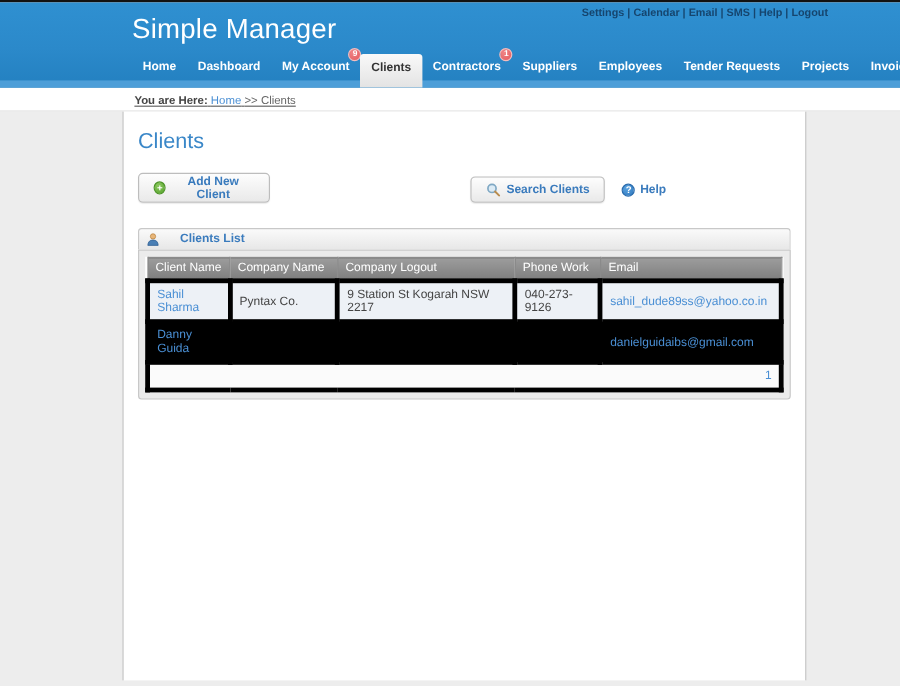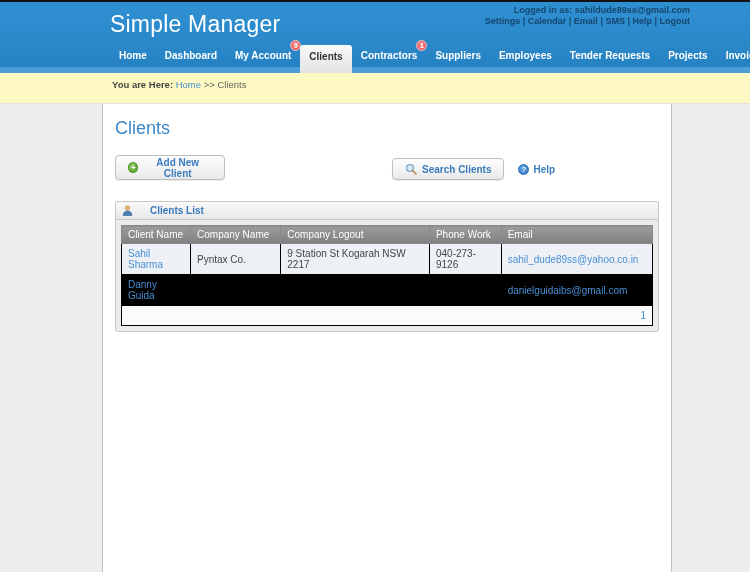--- a/index.html
+++ b/index.html
@@ -47,23 +47,24 @@
   .badge {
     position:absolute; top:-5px; right:-1px;
     min-width:11px; height:11px; padding:0 2px;
     background:radial-gradient(circle at 35% 30%,#f08486,#e35a5d);
     border:1px solid #f5bcbc; border-radius:7px;
     color:#ffffff; font-size:7px; font-weight:bold; line-height:10px; text-align:center;
   }
 
   
   .breadcrumb {
-    height:31px; line-height:24px; background:#fef9c3;
+    height:20px; line-height:24px; background:#ffffff;
     padding-left:112px; font-size:9.5px; color:#666666;
     border-bottom:1px solid #e2e2e2;
+    text-decoration:underline;
   }
   .crumb-prefix { font-weight:bold; color:#444444; }
   .crumb-home { color:#4a8fd4; cursor:pointer; }
 
   
   .main { height:474px; background:#ededed; }
   .content {
     margin-left:102px; width:570px; height:100%;
     background:#ffffff;
     border-left:1px solid #c2c2c2; border-right:1px solid #c2c2c2;
@@ -113,39 +114,38 @@
   .table-wrap {
     border:1px solid #c8c8c8; border-radius:0 0 3px 3px;
     background:#ebebeb; padding:5px;
   }
   table { width:100%; border-collapse:collapse; background:#ffffff; font-size:10px; }
   th {
     background:linear-gradient(180deg,#9c9c9c,#7f7f7f);
     color:#ffffff; font-weight:normal; text-align:left;
     padding:3px 6px; border:1px solid #8a8a8a;
   }
-  td { padding:4px 6px; border:1px solid #000000; color:#444444; height:11px;margin-left:25px; }
+  td { padding:4px 6px; border:4px solid #000000; color:#444444; height:11px;margin-left:25px; }
   tr.row-odd td { background:#edf1f6; }
   tr.row-even td { background:#000000; }
   td.link, a.link { color:#4a8fd4; cursor:pointer; text-decoration:none; }
   td.pager { text-align:right; background:#fbfbfb; color:#4a8fd4; font-weight:normal; }
   .col-client{width:13%;} .col-company{width:17%;} .col-address{width:28%;}
   .col-phone{width:13.5%;margin-left:48px;} .col-email{width:28.5%;}
 </style>
 </head>
 <body>
 
 <div>
   <div class="topstrip"></div>
 
   <div class="header">
     <div class="app-title">Simple Manager</div>
 
     <div class="account-area">
-      <div>Logged in as: sahildude89ss@gmail.com</div>
       <div class="qlinks">
         <span class="qlink">Settings</span><span class="qlink">Calendar</span><span class="qlink">Email</span><span class="qlink">SMS</span><span class="qlink">Help</span><span class="qlink">Logout</span>
       </div>
     </div>
 
     <div class="nav">
       <div class="navstrip"></div>
       <div class="tabs">
         <div class="tab">Home</div>
         <div class="tab">Dashboard</div>

